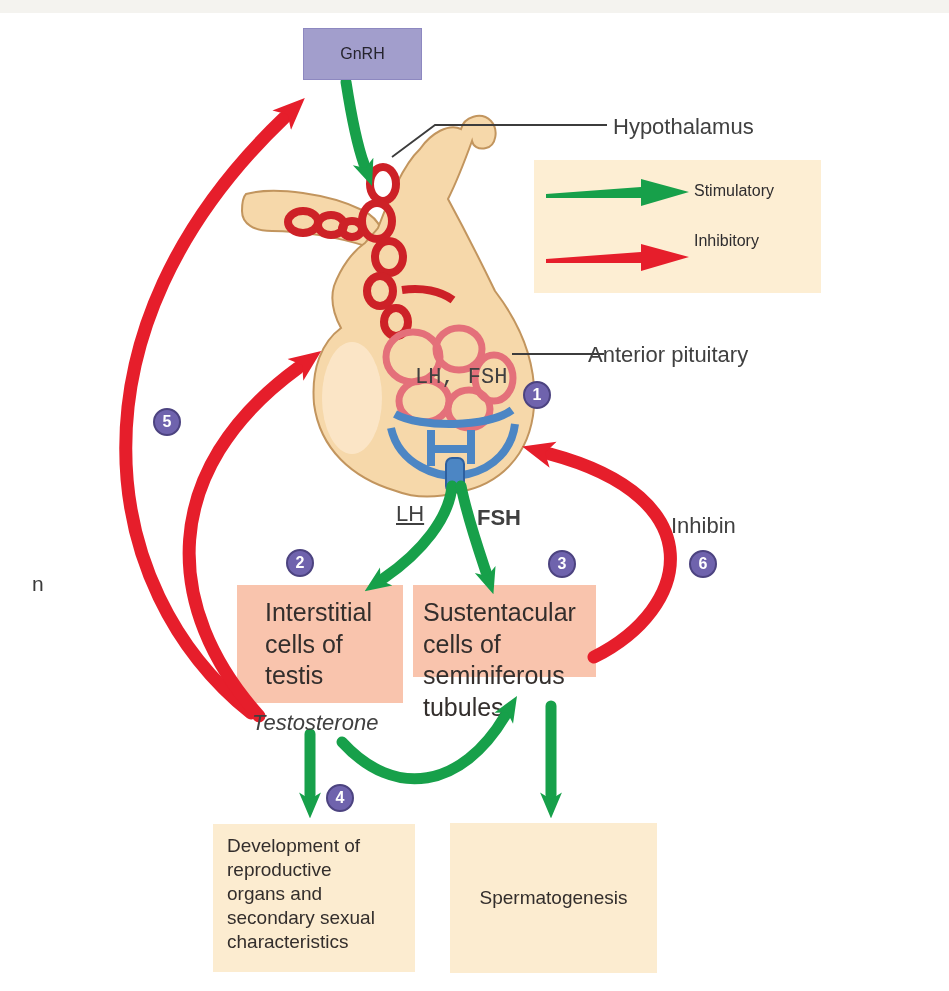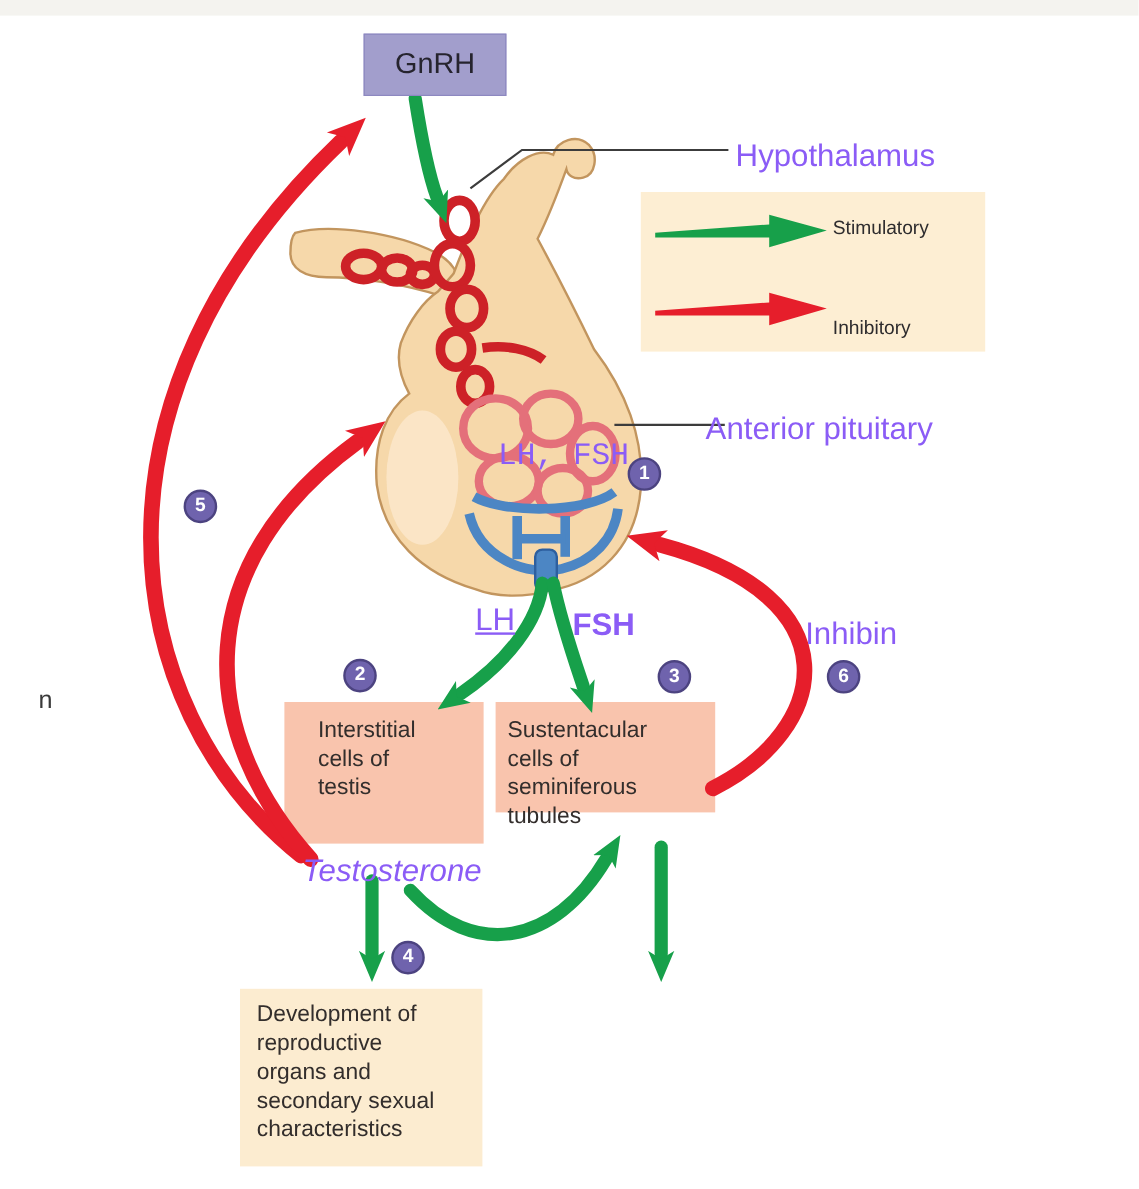--- a/index.html
+++ b/index.html
@@ -3,30 +3,30 @@
 <meta charset="utf-8">
 <style>
   html,body{margin:0;padding:0;background:#fff;}
   #canvas{
     position:relative;width:949px;height:991px;background:#ffffff;overflow:hidden;
     font-family:"Liberation Sans","DejaVu Sans",sans-serif;color:#2e2c2e;
   }
   .abs{position:absolute;}
   #top-strip{left:0;top:0;width:949px;height:13px;background:#f4f3ef;}
   svg.layer{left:0;top:0;width:949px;height:991px;pointer-events:none;}
-  .label{font-size:26px;color:#8b5cf6;white-space:nowrap;z-index:6;}
+  .label{font-size:22px;color:#404040;white-space:nowrap;z-index:6;}
   .gnrh-box{
     left:303px;top:28px;width:117px;height:50px;background:#a29ecc;border:1px solid #8d88c0;
-    display:flex;align-items:center;justify-content:center;font-size:24px;color:#26242e;z-index:5;
+    display:flex;align-items:center;justify-content:center;font-size:16px;color:#26242e;z-index:5;
   }
   .legend-box{left:534px;top:160px;width:287px;height:133px;background:#fdeed3;z-index:2;}
   .legend-label{font-size:16px;z-index:6;}
   .legend-arrow{z-index:5;width:150px;height:34px;}
   .cellbox{
-    background:#f9c4ad;font-size:19px;line-height:1.26;color:#332e2c;z-index:2;
+    background:#f9c4ad;font-size:25px;line-height:1.26;color:#332e2c;z-index:2;
   }
   .outcomebox{
     background:#fcecd0;font-size:19px;line-height:1.26;color:#332e2c;z-index:2;
   }
   .pre{white-space:pre-line;}
   .badge{
     width:28px;height:28px;border-radius:50%;background:#6f63ad;border:2px solid #4c4380;
     box-sizing:border-box;display:flex;align-items:center;justify-content:center;
     color:#ffffff;font-size:16px;font-weight:bold;z-index:7;
   }
@@ -111,35 +111,38 @@
   </div>
 
   <div class="abs legend-box"></div>
   <svg class="abs legend-arrow" style="left:543px;top:175px;" viewBox="0 0 150 34">
     <polygon points="3,19 98,12 98,4 146,17 98,31 98,23 3,23" fill="#17a04a"></polygon>
   </svg>
   <div class="abs legend-label" style="left:694px;top:182px;">Stimulatory</div>
   <svg class="abs legend-arrow" style="left:543px;top:240px;" viewBox="0 0 150 34">
     <polygon points="3,19 98,12 98,4 146,17 98,31 98,23 3,23" fill="#e61e2b"></polygon>
   </svg>
-  <div class="abs legend-label" style="left:694px;top:265px;">Inhibitory</div>
+  <div class="abs legend-label" style="left:694px;top:232px;">Inhibitory</div>
 
   <div class="abs cellbox pre" style="left:237px;top:585px;width:166px;height:118px;padding:12px 0 0 28px;box-sizing:border-box;">Interstitial
 cells of
 testis</div>
   <div class="abs cellbox pre" style="left:413px;top:585px;width:183px;height:92px;padding:12px 0 0 10px;box-sizing:border-box;">Sustentacular
 cells of
 seminiferous
 tubules</div>
 
-  <div class="abs outcomebox pre" style="left:200px;top:824px;width:202px;height:148px;padding:10px 0 0 14px;box-sizing:border-box;">Development of
+  <div class="abs outcomebox pre" style="left:213px;top:824px;width:202px;height:148px;padding:10px 0 0 14px;box-sizing:border-box;">Development of
 reproductive
 organs and
 secondary sexual
 characteristics</div>
+  <div class="abs outcomebox" style="left:450px;top:823px;width:207px;height:150px;display:flex;align-items:center;justify-content:center;">
+    <span>Spermatogenesis</span>
+  </div>
 
   <div class="abs label" style="left:613px;top:114px;">Hypothalamus</div>
   <div class="abs label" style="left:588px;top:342px;">Anterior pituitary</div>
   <div class="abs label" style="left:415px;top:365px;width:96px;font-family:Liberation Mono, monospace;">LH, FSH</div>
   <div class="abs label" style="left:396px;top:501px;text-decoration:underline;">LH</div>
   <div class="abs label" style="left:477px;top:505px;font-weight:bold;">FSH</div>
   <div class="abs label" style="left:671px;top:513px;">Inhibin</div>
   <div class="abs label" style="left:252px;top:710px;font-style:italic;">Testosterone</div>
   <div class="abs artifact" style="left:32px;top:572px;">n</div>
 

